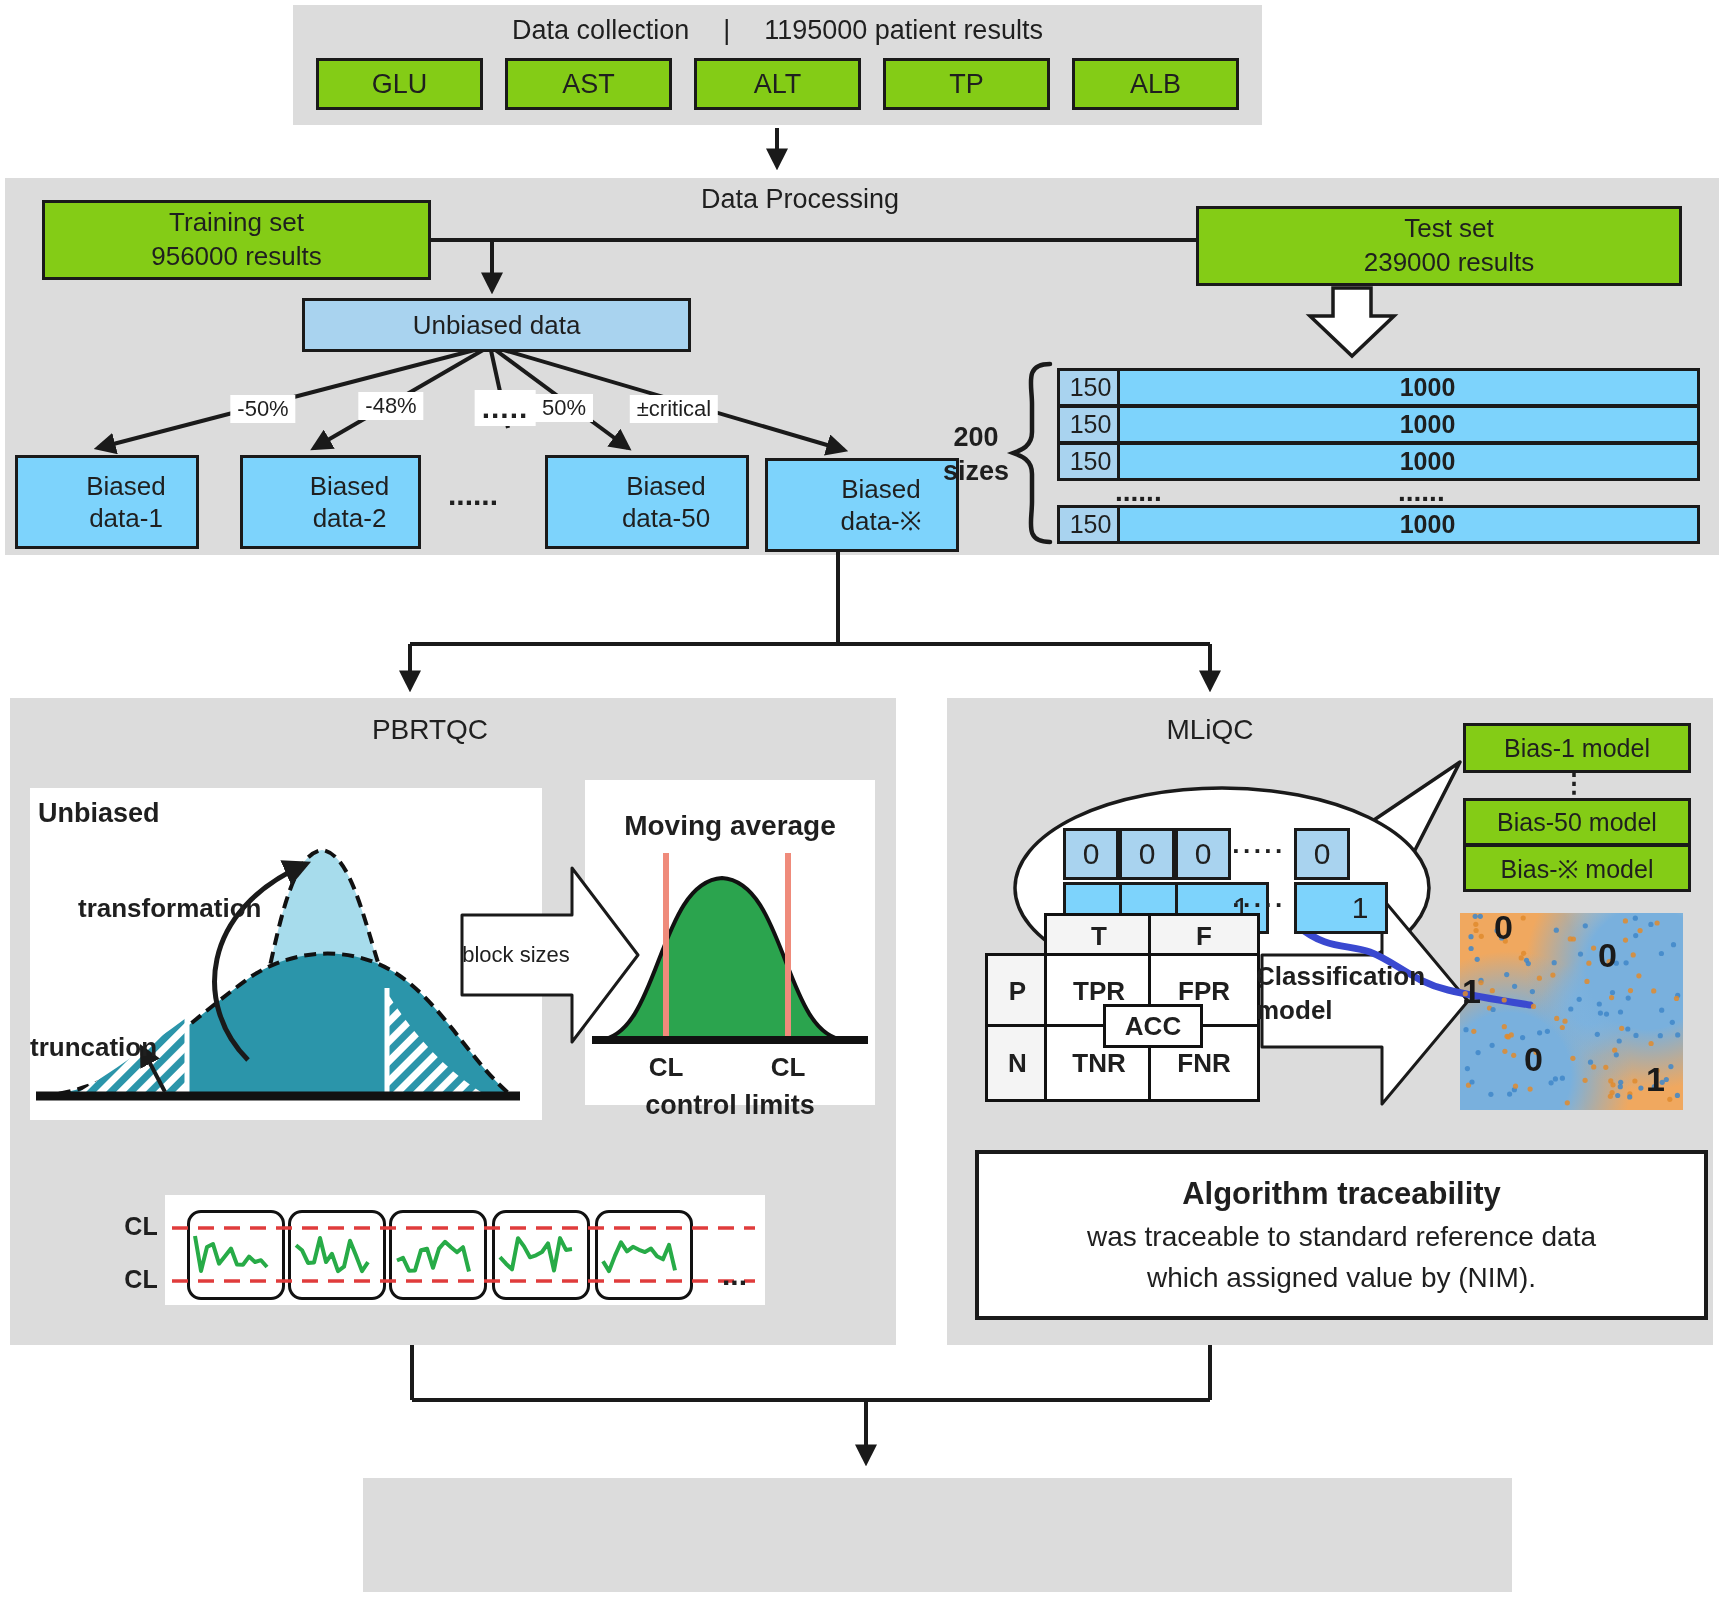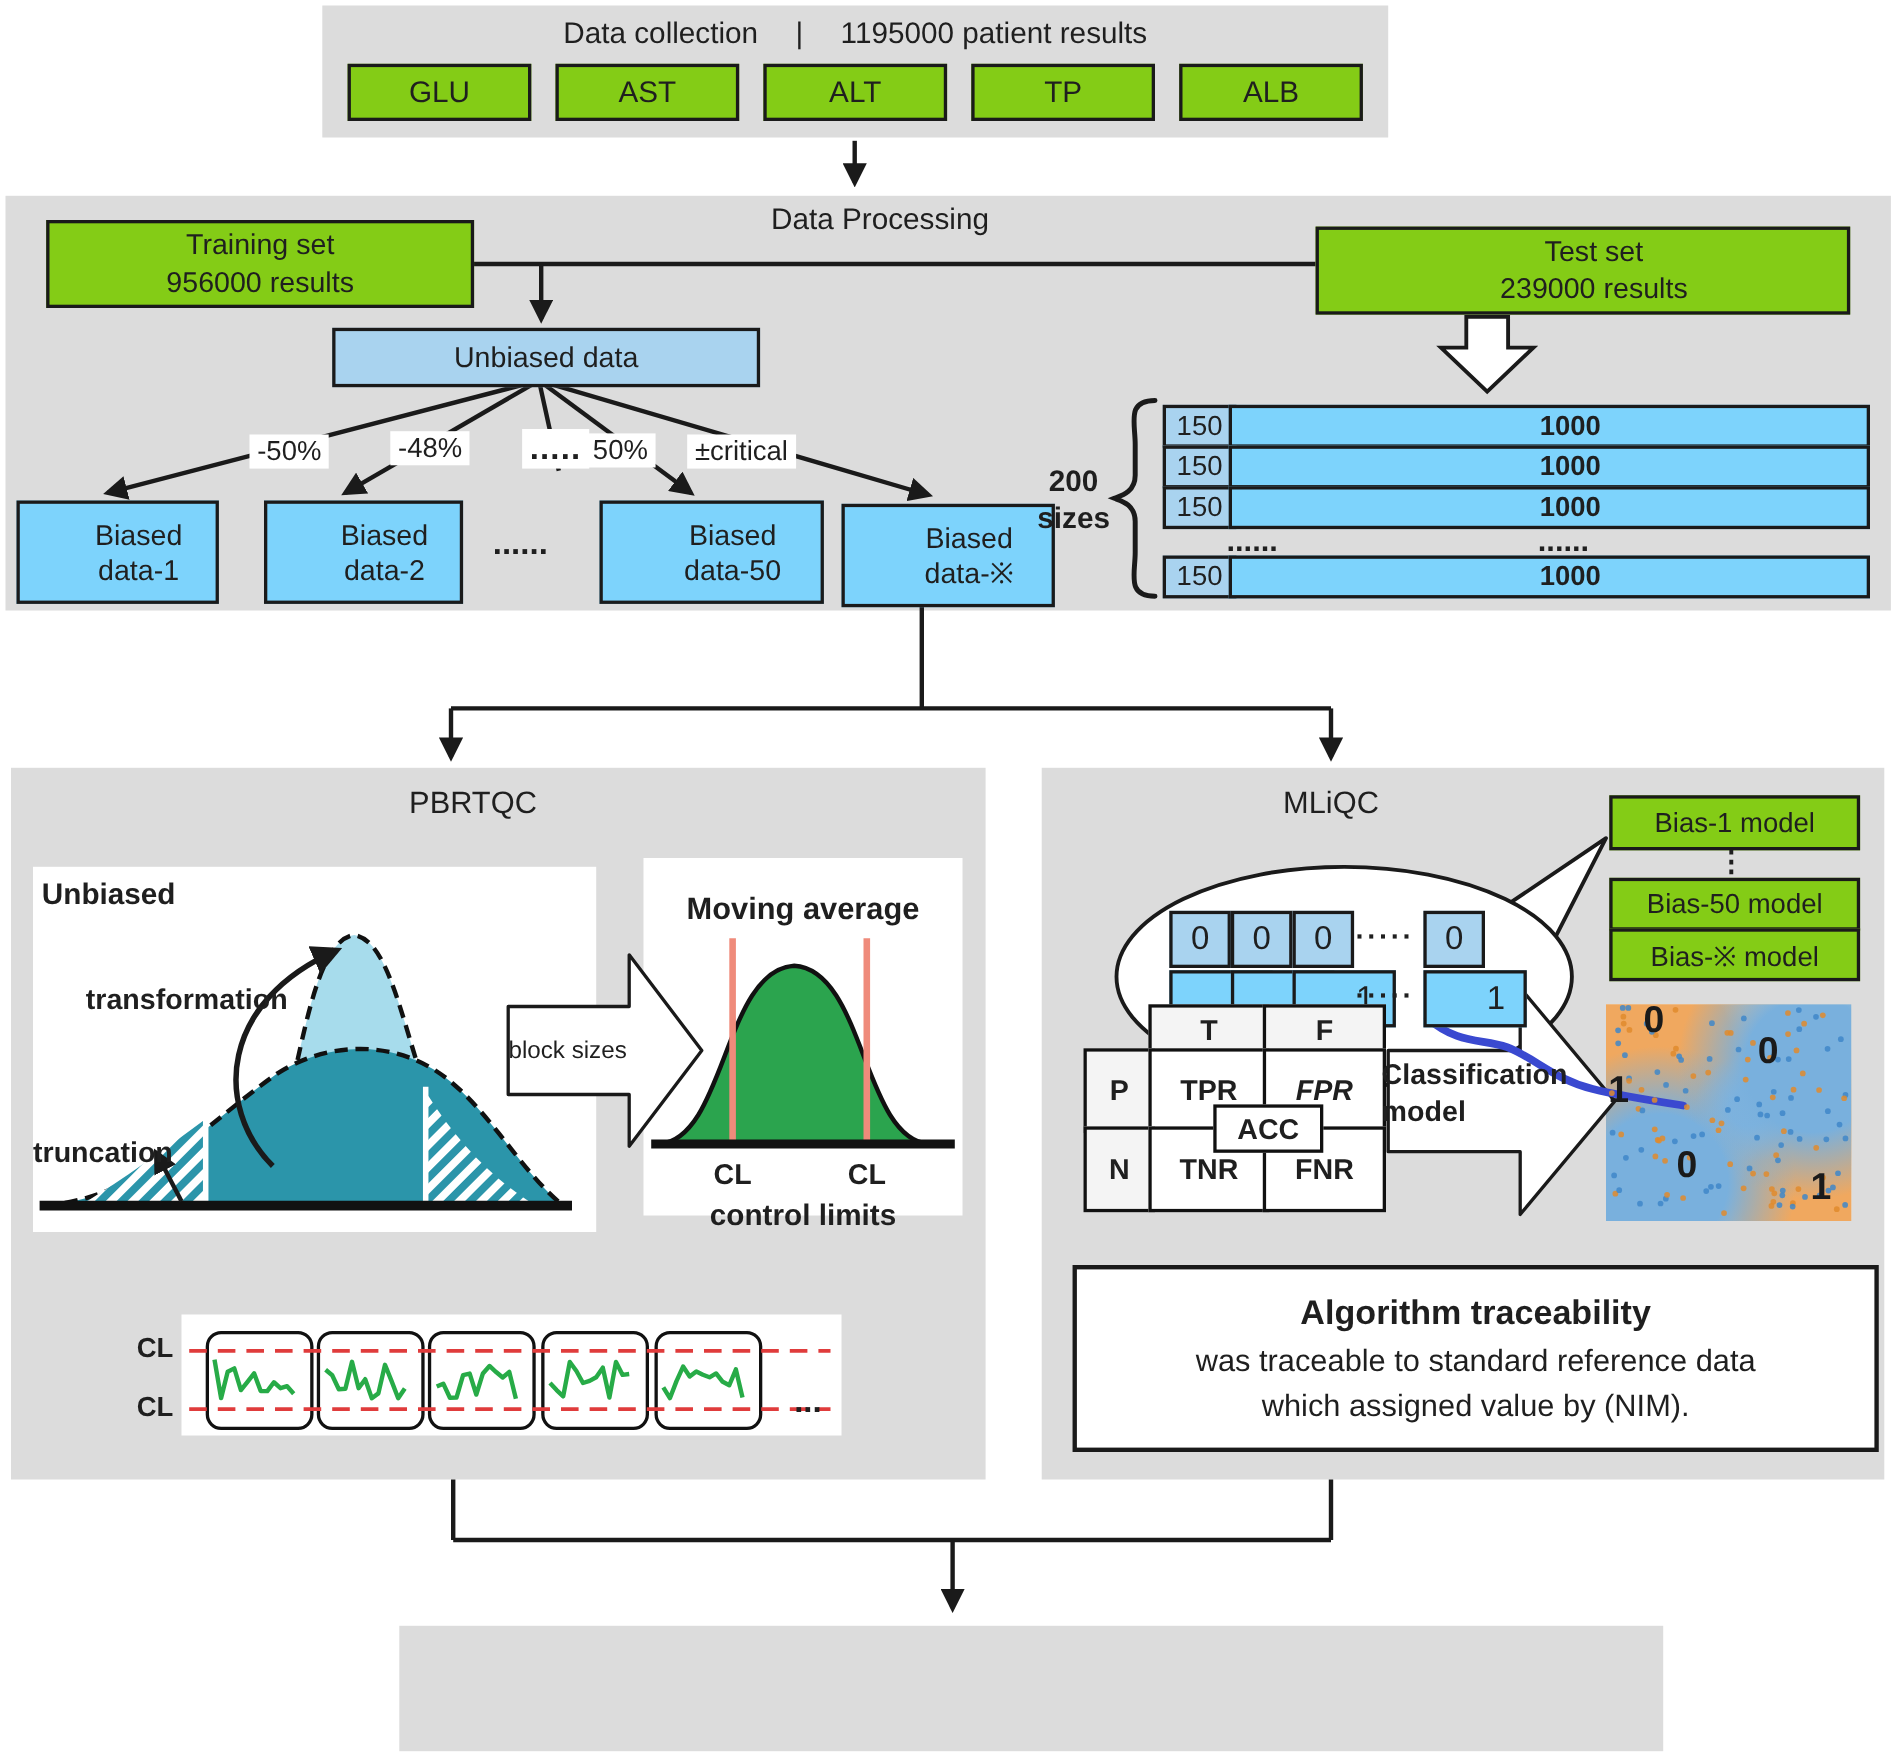--- a/index.html
+++ b/index.html
@@ -13,21 +13,21 @@
   .wbox{background:#84cc16;border:3px solid #1a1a1a;display:flex;flex-direction:column;align-items:center;justify-content:center;text-align:center;z-index:4;}
   .obox{background:#7dd3fc;padding-left:38px;}
   .bbox{background:#a9d3ef;}
   .center{display:flex;align-items:center;justify-content:center;text-align:center;}
   .b{font-weight:bold;}
   .f25{font-size:25px;}
   .f26{font-size:26px;}
   .f27{font-size:27px;}
   .f28{font-size:28px;}
   .f30{font-size:30px;}
-  .chip{position:absolute;transform:translateX(-50%);background:#fff;padding:1px 7px;font-size:25px;z-index:4;white-space:nowrap;}
+  .chip{position:absolute;transform:translateX(-50%);background:#fff;padding:1px 7px;font-size:22px;z-index:4;white-space:nowrap;}
   .cell{position:absolute;border:3px solid #1a1a1a;display:flex;align-items:center;justify-content:center;z-index:4;}
   .mcell{position:absolute;border:3.5px solid #111;display:flex;align-items:center;justify-content:center;font-weight:700;font-size:26px;background:#fff;z-index:4;}
   .mhead{background:#f4f4f4;}
   .frame{position:absolute;width:92px;height:84px;border:3.5px solid #111;border-radius:14px;background:#fff;z-index:1;}
   .scatter{position:absolute;left:1460px;top:913px;width:223px;height:197px;z-index:1;
     background:
       radial-gradient(circle at 84% 28%, #79b0dd 0 26%, rgba(121,176,221,0) 52%),
       radial-gradient(circle at 22% 82%, #79b0dd 0 26%, rgba(121,176,221,0) 52%),
       radial-gradient(circle at 58% 48%, #8cbbe2 0 10%, rgba(121,176,221,0) 30%),
       radial-gradient(circle at 16% 20%, #f0a85f 0 32%, rgba(240,168,95,0) 60%),
@@ -364,21 +364,21 @@
     <span>Bias-50 model</span>
   </div>
   <div class="wbox abs f25" style="left:1463px;top:844px;width:222px;height:42px;">
     <span>Bias-※ model</span>
   </div>
 
   <div class="mcell mhead" style="left:1044px;top:913px;width:104px;height:40px;">T</div>
   <div class="mcell mhead" style="left:1148px;top:913px;width:106px;height:40px;">F</div>
   <div class="mcell mhead" style="left:985px;top:953px;width:59px;height:71px;">P</div>
   <div class="mcell" style="left:1044px;top:953px;width:104px;height:71px;">TPR</div>
-  <div class="mcell" style="left:1148px;top:953px;width:106px;height:71px;font-style:italic;">FPR</div>
+  <div class="mcell" style="left:1148px;top:953px;width:106px;height:71px;">FPR</div>
   <div class="mcell mhead" style="left:985px;top:1024px;width:59px;height:72px;">N</div>
   <div class="mcell" style="left:1044px;top:1024px;width:104px;height:72px;">TNR</div>
   <div class="mcell" style="left:1148px;top:1024px;width:106px;height:72px;">FNR</div>
   <div class="mcell" style="left:1103px;top:1004px;width:94px;height:38px;z-index:5;">ACC</div>
 
   <div class="abs txt b f26" style="left:1256px;top:960px;width:200px;text-align:left;line-height:1.3;z-index:4;">
     <div>Classification</div>
     <div>model</div>
   </div>
 

